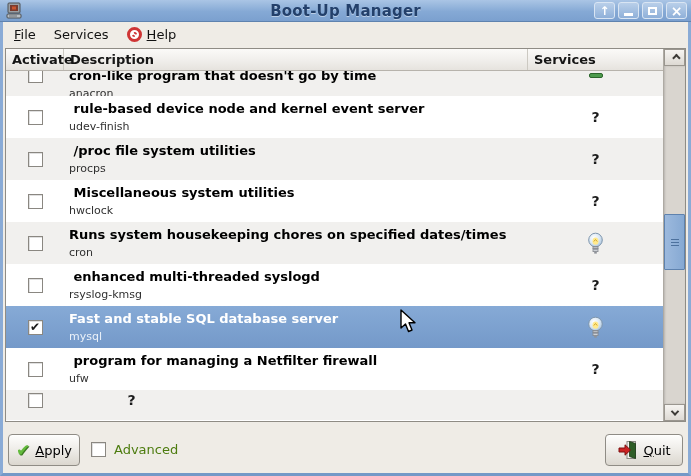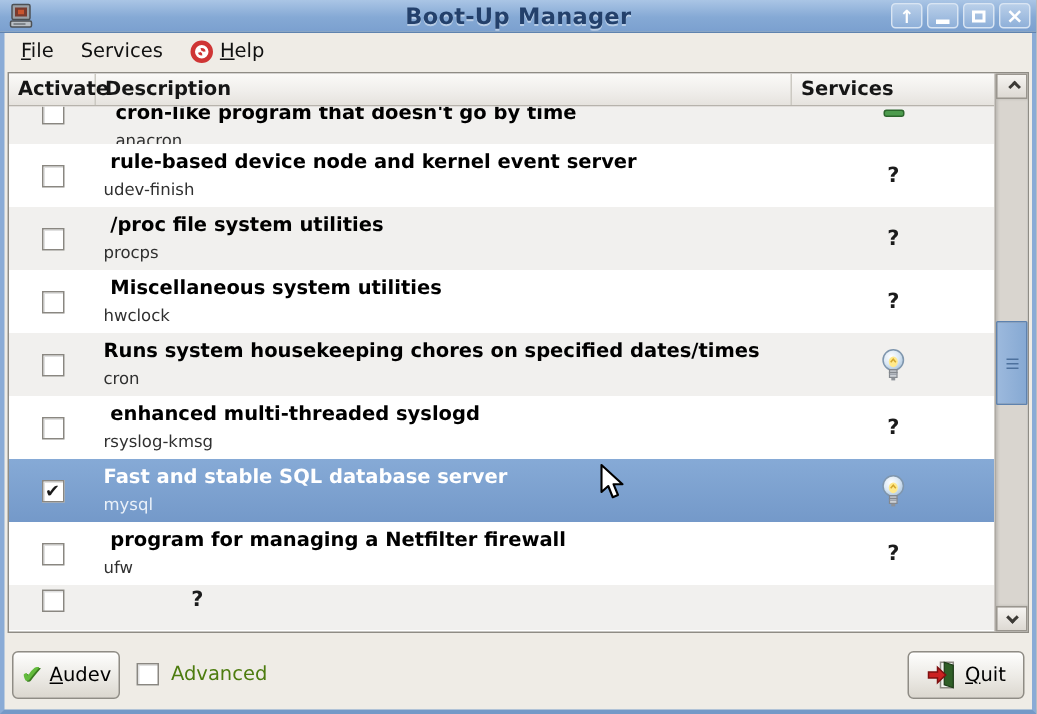--- a/index.html
+++ b/index.html
@@ -60,21 +60,21 @@
   .row.selected .desc-title { color:#fff; }
   .row.selected .desc-name { color:#eaf1f9; }
   .cell-running { width:135px; flex:none; display:flex; align-items:center; justify-content:center; }
   .q-mark { font-size:14px; font-weight:bold; color:#1b1b1b; }
 
   .checkbox { width:15px; height:15px; background:#fff; border:1px solid #8a8781;
     box-shadow:inset 1px 1px 0 rgba(0,0,0,0.12); display:flex; align-items:center;
     justify-content:center; font-size:12px; color:#1a1a1a; line-height:1; }
 
   .row.partial-top { height:25px; }
-  .row.partial-top .cell-desc { padding-top:10px;margin-left:8px; }
+  .row.partial-top .cell-desc { padding-top:10px; }
   .row.partial-top .desc-title { margin-top:-14px; }
   .row.partial-top .cell-activate { align-items:flex-start; padding-top:0px; }
   .row.partial-top .checkbox { margin-top:-3px; }
   .row.partial-top .cell-running { align-items:flex-start; padding-top:2px; }
   .green-bar { width:14px; height:5px; border-radius:2px; background:#4d9b4d; border:1px solid #2c662c; }
 
   .row.partial-bottom { height:30px; }
   .row.partial-bottom .cell-activate { align-items:flex-start; padding-top:3px; }
   .row.partial-bottom .cell-running { align-items:flex-start; padding-top:2px; }
 
@@ -312,21 +312,21 @@
         </div>
         <div class="sb-btn">
             <div class="chev down"></div>
           </div>
       </div>
     </div>
 
     <div class="footer">
       <div class="btn btn-apply">
         <span class="apply-check">✔</span>
-        <span><span class="mn">A</span><span>udev</span></span>
+        <span><span class="mn">A</span><span>pply</span></span>
       </div>
       <div class="checkbox advanced-box"></div>
       <span class="advanced-label">Advanced</span>
       <div class="btn btn-quit">
         <svg width="21" height="20" viewBox="0 0 21 20">
           <rect x="10" y="1.5" width="8.5" height="17" fill="#f3f3f0" stroke="#8d8a84" stroke-width="1"></rect>
           <path d="M12.5 1.5 L18.5 3.5 L18.5 18.5 L12.5 16.5 Z" fill="#2f5e27" stroke="#1c3a17" stroke-width="0.8"></path>
           <path d="M2 8 L8 8 L8 4.8 L13.5 10 L8 15.2 L8 12 L2 12 Z" fill="#cc2222" stroke="#7e1010" stroke-width="1"></path>
         </svg>
         <span><span class="mn">Q</span><span>uit</span></span>

